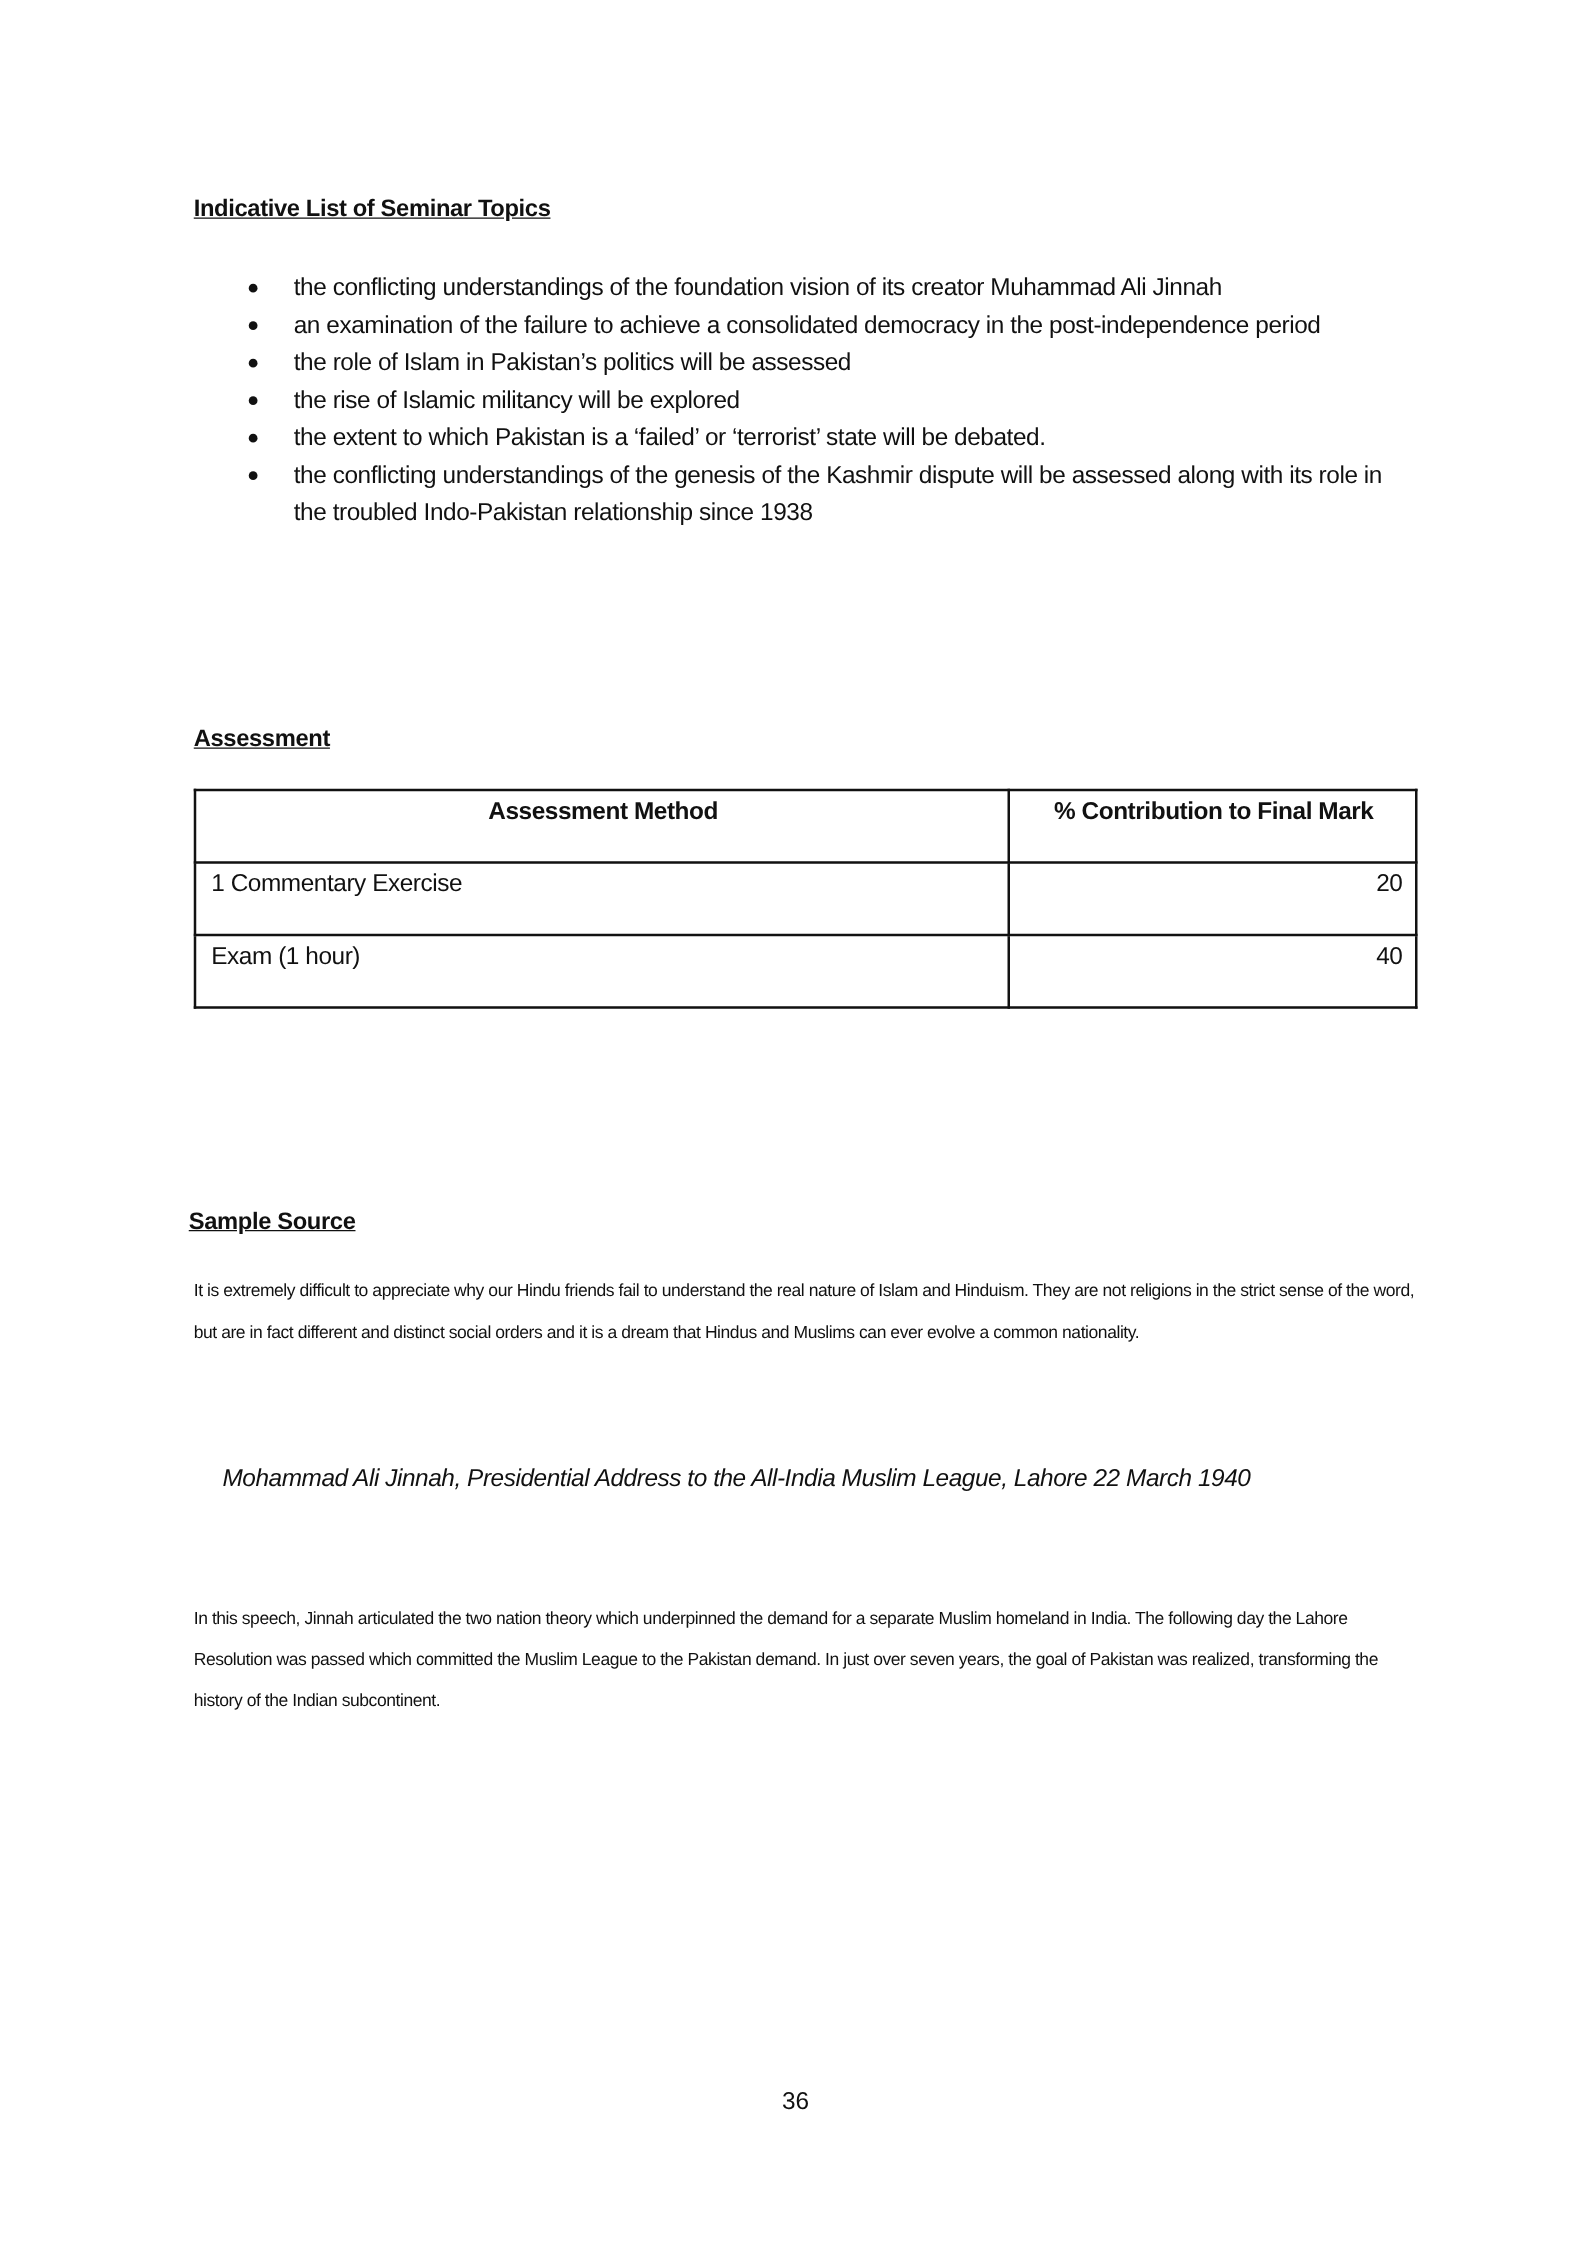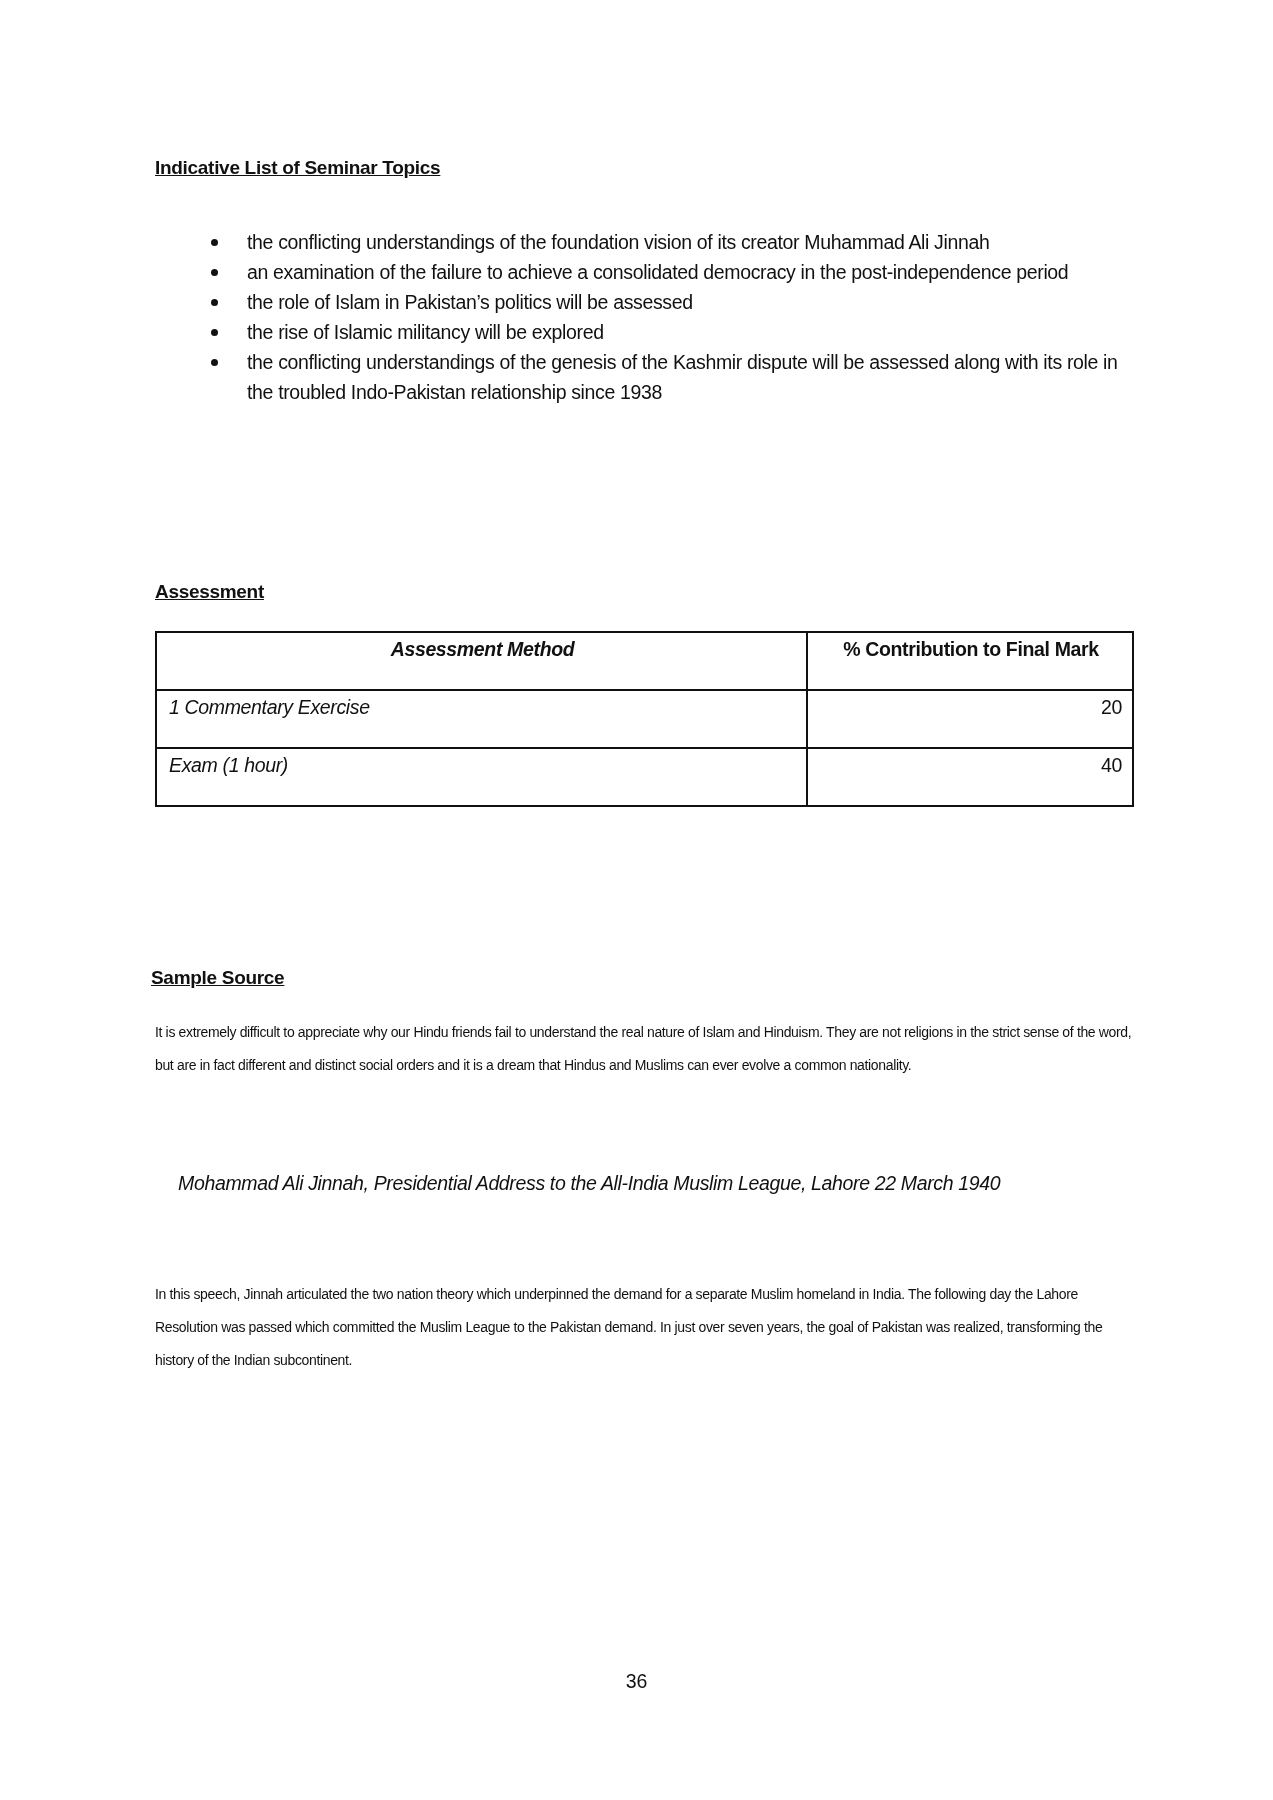--- a/index.html
+++ b/index.html
@@ -1,41 +1,42 @@
 <!DOCTYPE html>
 <html><head>
 <meta charset="utf-8">
 <style>
   html, body { margin:0; padding:0; background:#ffffff; }
   body { width:1273px; height:1800px; position:relative; overflow:hidden;
          font-family:"Liberation Sans", sans-serif; color:#111; }
   .abs { position:absolute; }
   .heading { font-weight:bold; text-decoration:underline; font-size:19px; letter-spacing:-0.3px; line-height:24px; }
-  ul.topics { list-style:none; margin:16px; padding:0; position:absolute; left:155px; top:211px; width:980px; }
+  ul.topics { list-style:none; margin:4px; padding:0; position:absolute; left:155px; top:211px; width:980px; }
   ul.topics li { position:relative; padding-left:76px; font-size:19.5px; letter-spacing:-0.35px; line-height:30px; }
   ul.topics li .bullet { position:absolute; left:40px; top:12px; width:7px; height:7px; border-radius:50%; background:#111; }
   table.assess { position:absolute; left:155px; top:631px; width:979px; border-collapse:collapse; }
   table.assess td, table.assess th { border:2px solid #111; height:52px; vertical-align:top; padding:4px 10px 0 12px; font-size:19.5px; letter-spacing:-0.35px; line-height:24px; }
   table.assess th { font-weight:bold; text-align:center; }
-  table.assess th.c1, table.assess td.c1 { width:627px;font-style:italic; }
+  table.assess th.c1, table.assess td.c1 { width:627px; }
   table.assess td.c2 { text-align:right;border-radius:13px; }
   .para { position:absolute; left:155px; width:980px; font-size:14px; letter-spacing:-0.35px; line-height:33px; }
   .citation { position:absolute; left:178px; top:1170px; font-style:italic; font-size:19.5px; letter-spacing:-0.35px; line-height:26px; }
   .pagenum { position:absolute; left:0; width:1273px; top:1670px; text-align:center; font-size:19.5px; }
 </style>
 </head>
 <body>
 
 <div class="abs heading" style="left:155px; top:156px;">Indicative List of Seminar Topics</div>
 
 <ul class="topics">
   <li><span class="bullet"></span><span>the conflicting understandings of the foundation vision of its creator Muhammad Ali Jinnah</span></li>
   <li style="padding-right:10px;"><span class="bullet"></span><span>an examination of the failure to achieve a consolidated democracy in the post-independence period</span></li>
   <li><span class="bullet"></span><span>the role of Islam in Pakistan’s politics will be assessed</span></li>
   <li><span class="bullet"></span><span>the rise of Islamic militancy will be explored</span></li>
+  <li><span class="bullet"></span><span>the extent to which Pakistan is a ‘failed’ or ‘terrorist’ state will be debated.</span></li>
   <li style="padding-right:20px;"><span class="bullet"></span><span>the conflicting understandings of the genesis of the Kashmir dispute will be assessed along with its role in the troubled Indo-Pakistan relationship since 1938</span></li>
 </ul>
 
 <div class="abs heading" style="left:155px; top:580px;">Assessment</div>
 
 <table class="assess">
   <tbody>
       <tr>
     <th class="c1">Assessment Method</th>
     <th class="c2">% Contribution to Final Mark</th>

